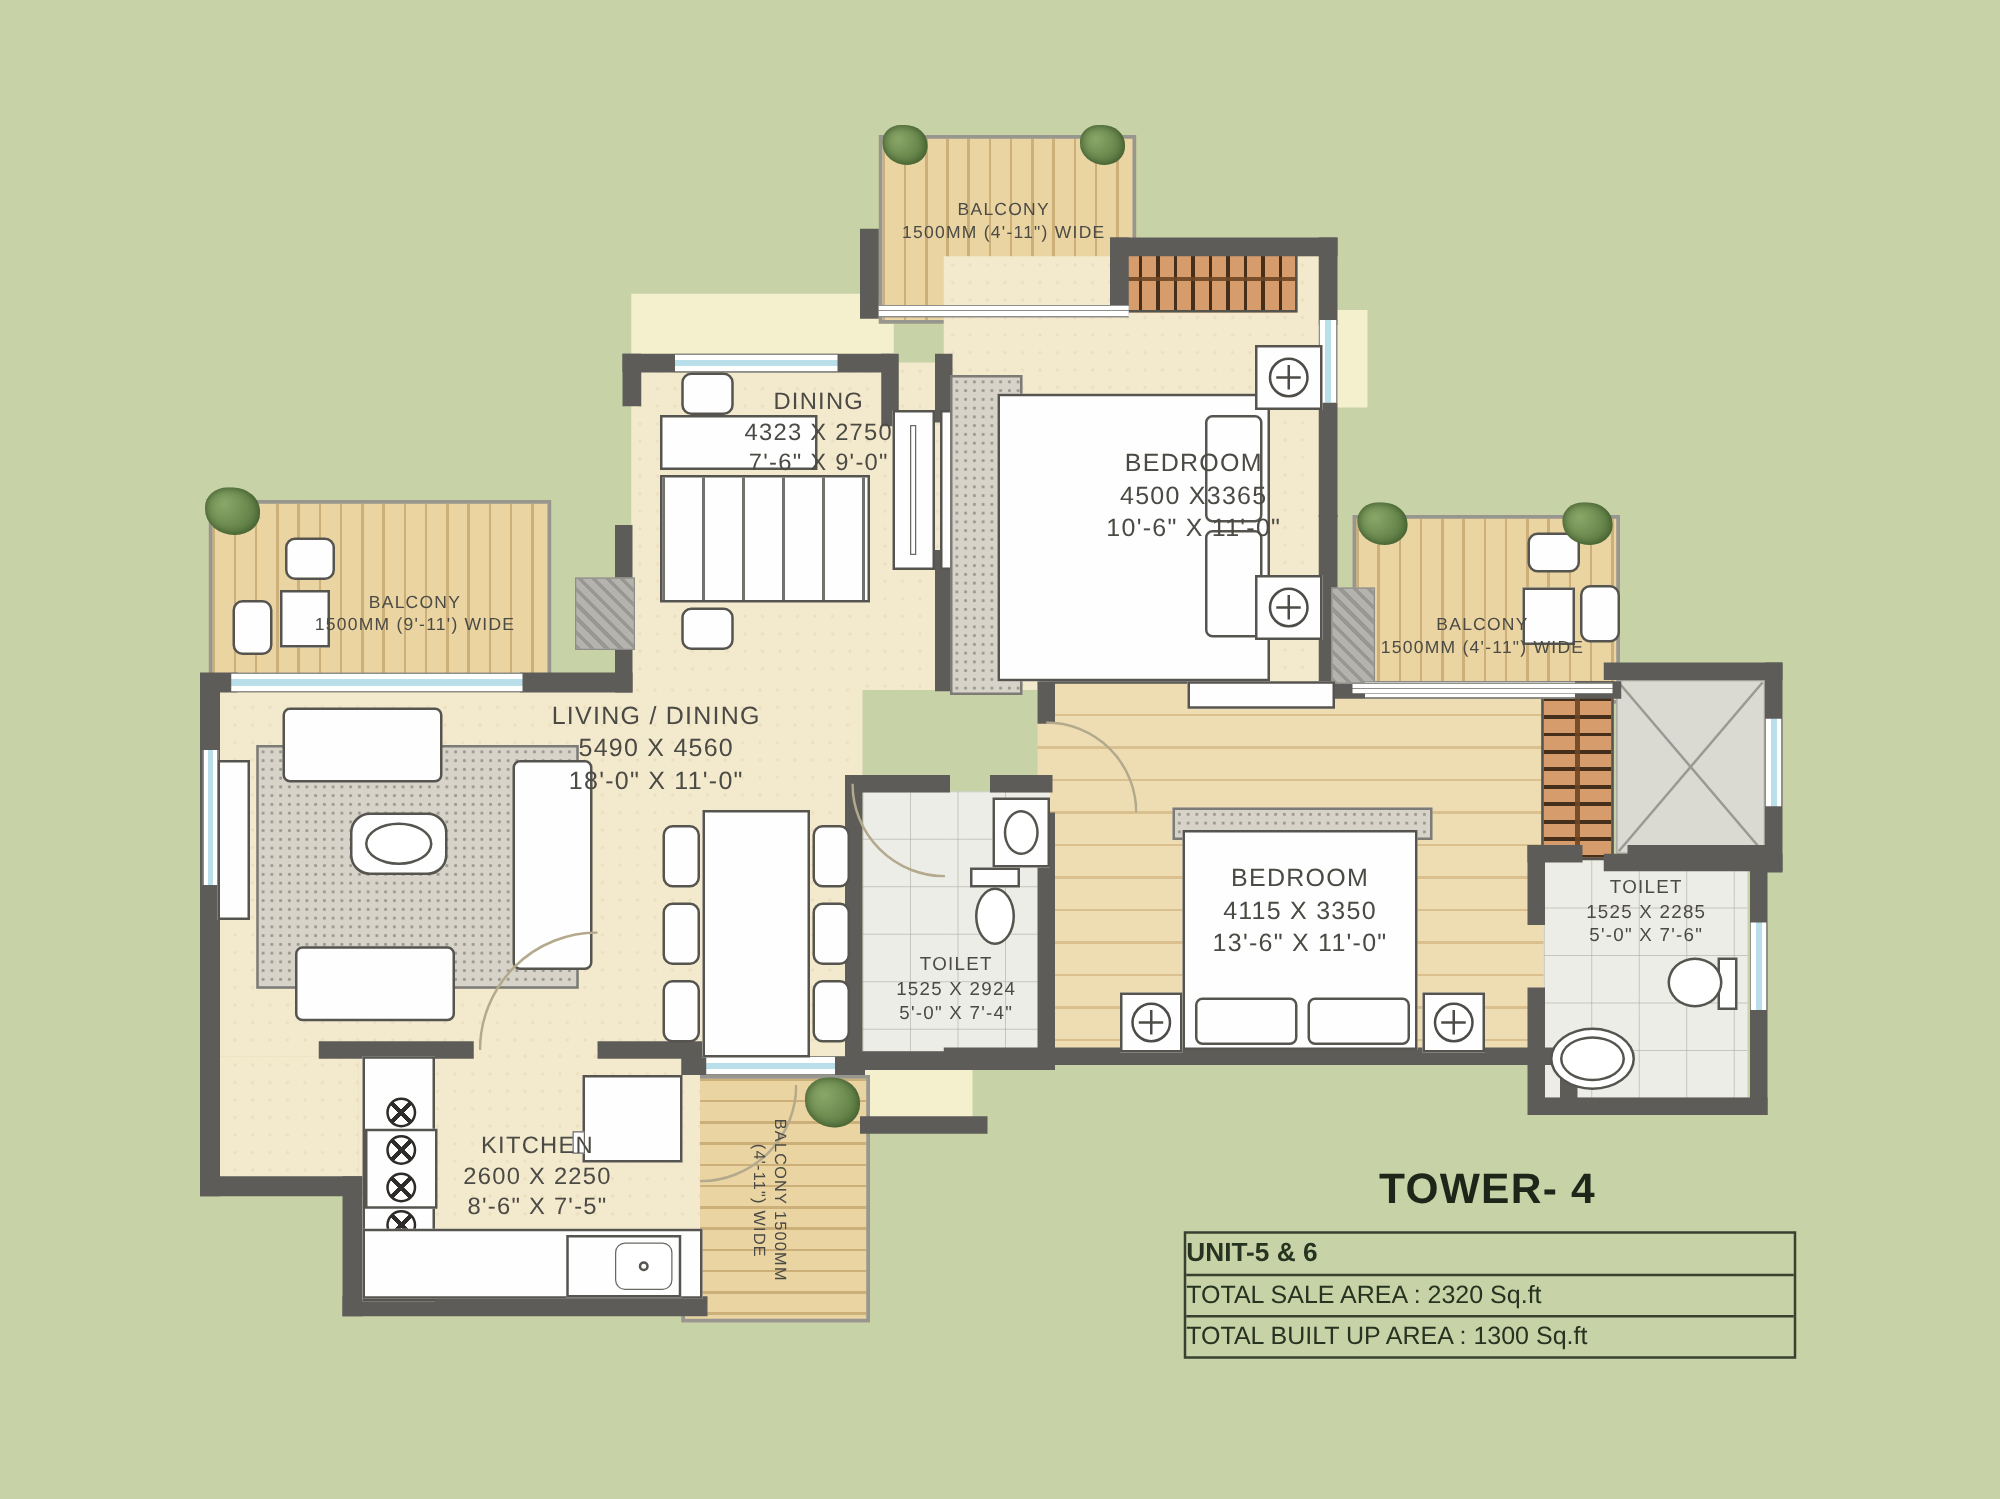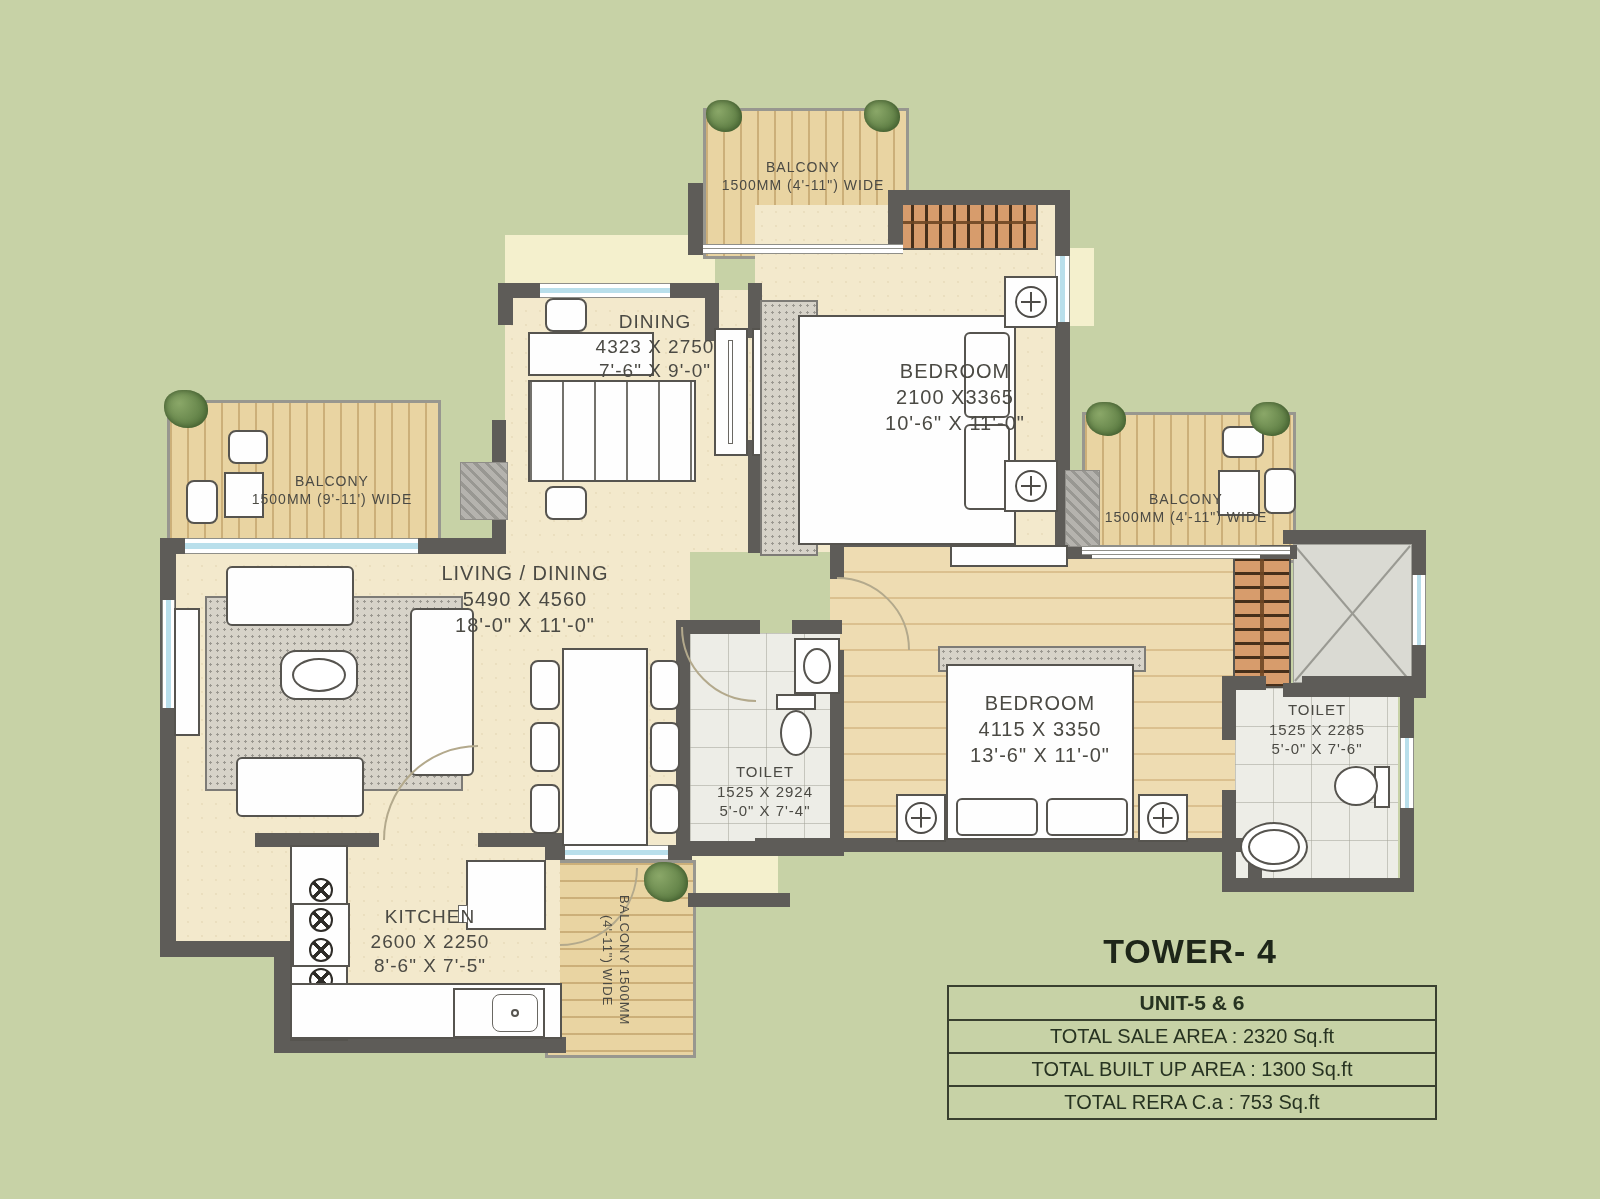--- a/index.html
+++ b/index.html
@@ -49,21 +49,21 @@
   .lbl span{display:block;}
   .burner{width:20px;height:20px;border:2px solid #2e2c28;border-radius:50%;margin:3px;
     background:linear-gradient(45deg,transparent 44%,#2e2c28 44% 56%,transparent 56%),
                linear-gradient(135deg,transparent 44%,#2e2c28 44% 56%,transparent 56%),#fff;}
   .hob{display:flex;flex-wrap:wrap;align-content:center;justify-content:center;}
   .oval{position:absolute;border:2px solid #56544f;border-radius:50%;background:#fff;box-sizing:border-box;}
   .inner{position:absolute;border:1px solid #6a6863;background:#fff;box-sizing:border-box;}
   .tower-title{position:absolute;left:945px;top:932px;width:490px;text-align:center;
     font-size:34px;font-weight:600;letter-spacing:1px;color:#1e2619;}
   .info{position:absolute;left:947px;top:985px;width:486px;border:2px solid #39402f;color:#273321;}
-  .info div{text-align:center;padding:4px 0;font-size:20px;border-bottom:2px solid #39402f;}
+  .info div{padding:4px 0;font-size:20px;border-bottom:2px solid #39402f;}
   .info div:last-child{border-bottom:none;}
   .info .hdr{font-weight:bold;font-size:21px;}
   .vtext{writing-mode:vertical-rl;}
 </style>
 </head>
 <body>
 
 <div class="abs" style="left:0;top:0;width:1600px;height:1199px;">
 
   <div class="patch" style="left:505px;top:235px;width:210px;height:60px;"></div>
@@ -241,21 +241,21 @@
   <div class="plant" style="left:1250px;top:402px;width:40px;height:34px;"></div>
   <div class="plant" style="left:644px;top:862px;width:44px;height:40px;"></div>
 
   <div class="lbl" style="left:540px;top:310px;width:230px;font-size:19px;">
     <span>DINING</span>
     <span>4323 X 2750</span>
     <span>7'-6" X 9'-0"</span>
   </div>
   <div class="lbl" style="left:840px;top:358px;width:230px;font-size:20px;">
     <span>BEDROOM</span>
-    <span>2100 X3365</span>
+    <span>4500 X3365</span>
     <span>10'-6" X 11'-0"</span>
   </div>
   <div class="lbl" style="left:395px;top:560px;width:260px;font-size:20px;">
     <span>LIVING / DINING</span>
     <span>5490 X 4560</span>
     <span>18'-0" X 11'-0"</span>
   </div>
   <div class="lbl" style="left:690px;top:762px;width:150px;font-size:15px;">
     <span>TOILET</span>
     <span>1525 X 2924</span>
@@ -292,16 +292,15 @@
   <div class="lbl vtext" style="left:598px;top:878px;height:165px;font-size:13px;">
     <span style="display:inline;">BALCONY</span>
     <span style="display:inline;">1500MM (4'-11") WIDE</span>
   </div>
 
   <div class="tower-title">TOWER- 4</div>
   <div class="info">
     <div class="hdr">UNIT-5 &amp; 6</div>
     <div class="row">TOTAL SALE AREA : 2320 Sq.ft</div>
     <div class="row">TOTAL BUILT UP AREA : 1300 Sq.ft</div>
-    <div class="row">TOTAL RERA C.a : 753 Sq.ft</div>
   </div>
 
 </div>
 
 </body></html>

